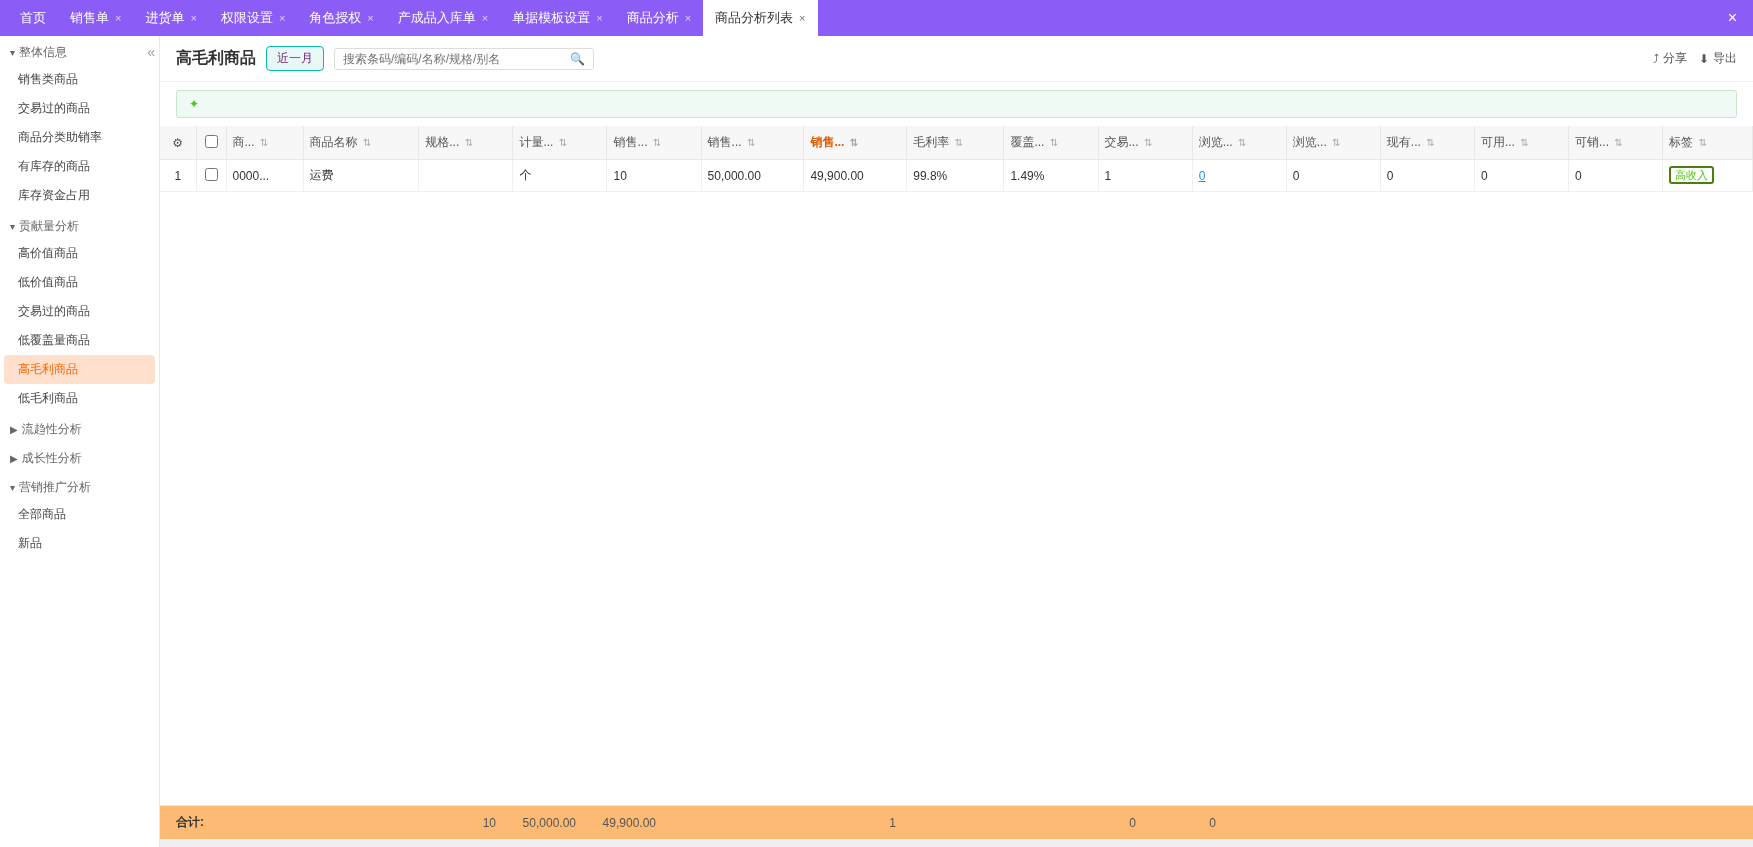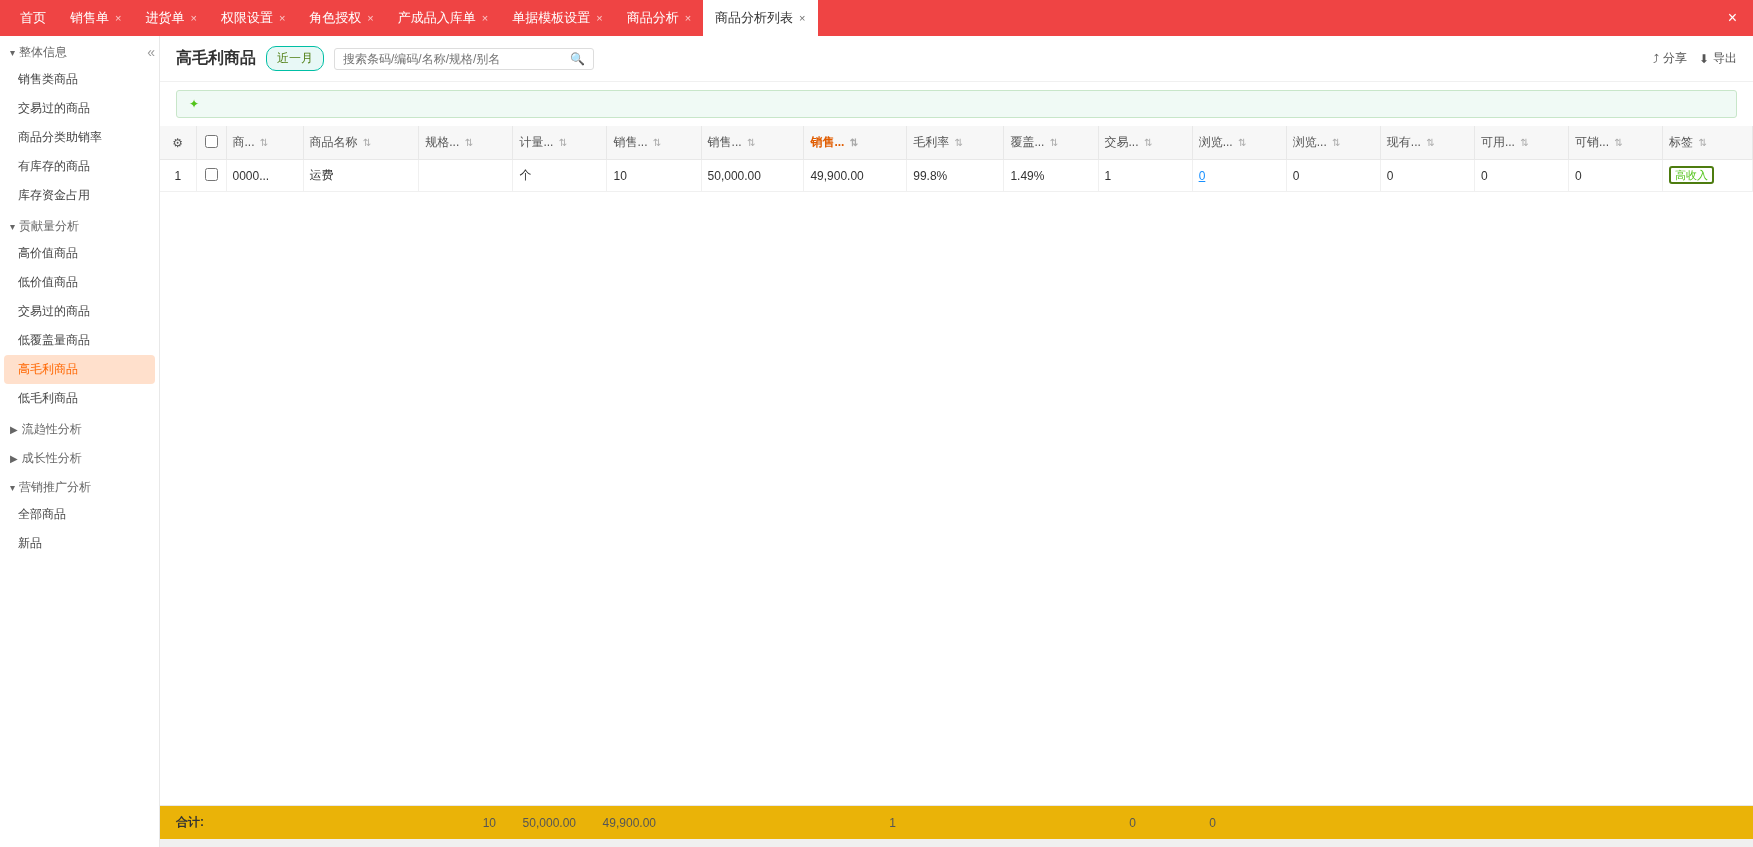--- a/index.html
+++ b/index.html
@@ -2,21 +2,21 @@
 <html><head>
   <meta charset="utf-8">
   <style>
     * { margin: 0; padding: 0; box-sizing: border-box; }
     body { font-family: 'Microsoft YaHei', Arial, sans-serif; font-size: 12px; background: #f5f5f5; color: #333; overflow: hidden; width: 1753px; height: 847px; }
 
     
     .top-nav {
       display: flex;
       align-items: center;
-      background: #ef4444;
+      background: #8b5cf6;
       height: 36px;
       padding: 0 8px;
       color: #fff;
       flex-shrink: 0;
     }
     .top-nav .nav-item {
       padding: 0 12px;
       height: 36px;
       display: flex;
       align-items: center;
@@ -110,22 +110,22 @@
     }
     .content-title {
       font-size: 16px;
       font-weight: bold;
       color: #333;
     }
     .filter-btn {
       padding: 3px 10px;
       border: 1px solid #00bfa5;
       background: #e8f8f6;
-      color: #4d7c0f;
-      border-radius: 10px;
+      color: #701a75;
+      border-radius: 4px;
       cursor: pointer;
       font-size: 12px;
     }
     .search-input-wrap {
       display: flex;
       align-items: center;
       border: 1px solid #ddd;
       border-radius: 3px;
       padding: 3px 8px;
       flex: 1;
@@ -207,21 +207,21 @@
       color: #52c41a;
       font-size: 11px;
       border: 2px solid #4d7c0f;
       border-radius: 3px;
       padding: 1px 4px;
     }
     .sort-icon { color: #aaa; font-size: 10px; margin-left: 2px; }
 
     
     .footer-bar {
-      background: #eab308;
+      background: #fdba74;
       border-top: 1px solid #e8e8e8;
       padding: 8px 16px;
       display: flex;
       align-items: center;
       font-size: 12px;
       color: #555;
       flex-shrink: 0;
       gap: 0;
     }
     .footer-label { margin-right: 20px; color: #333; font-weight: bold; }

